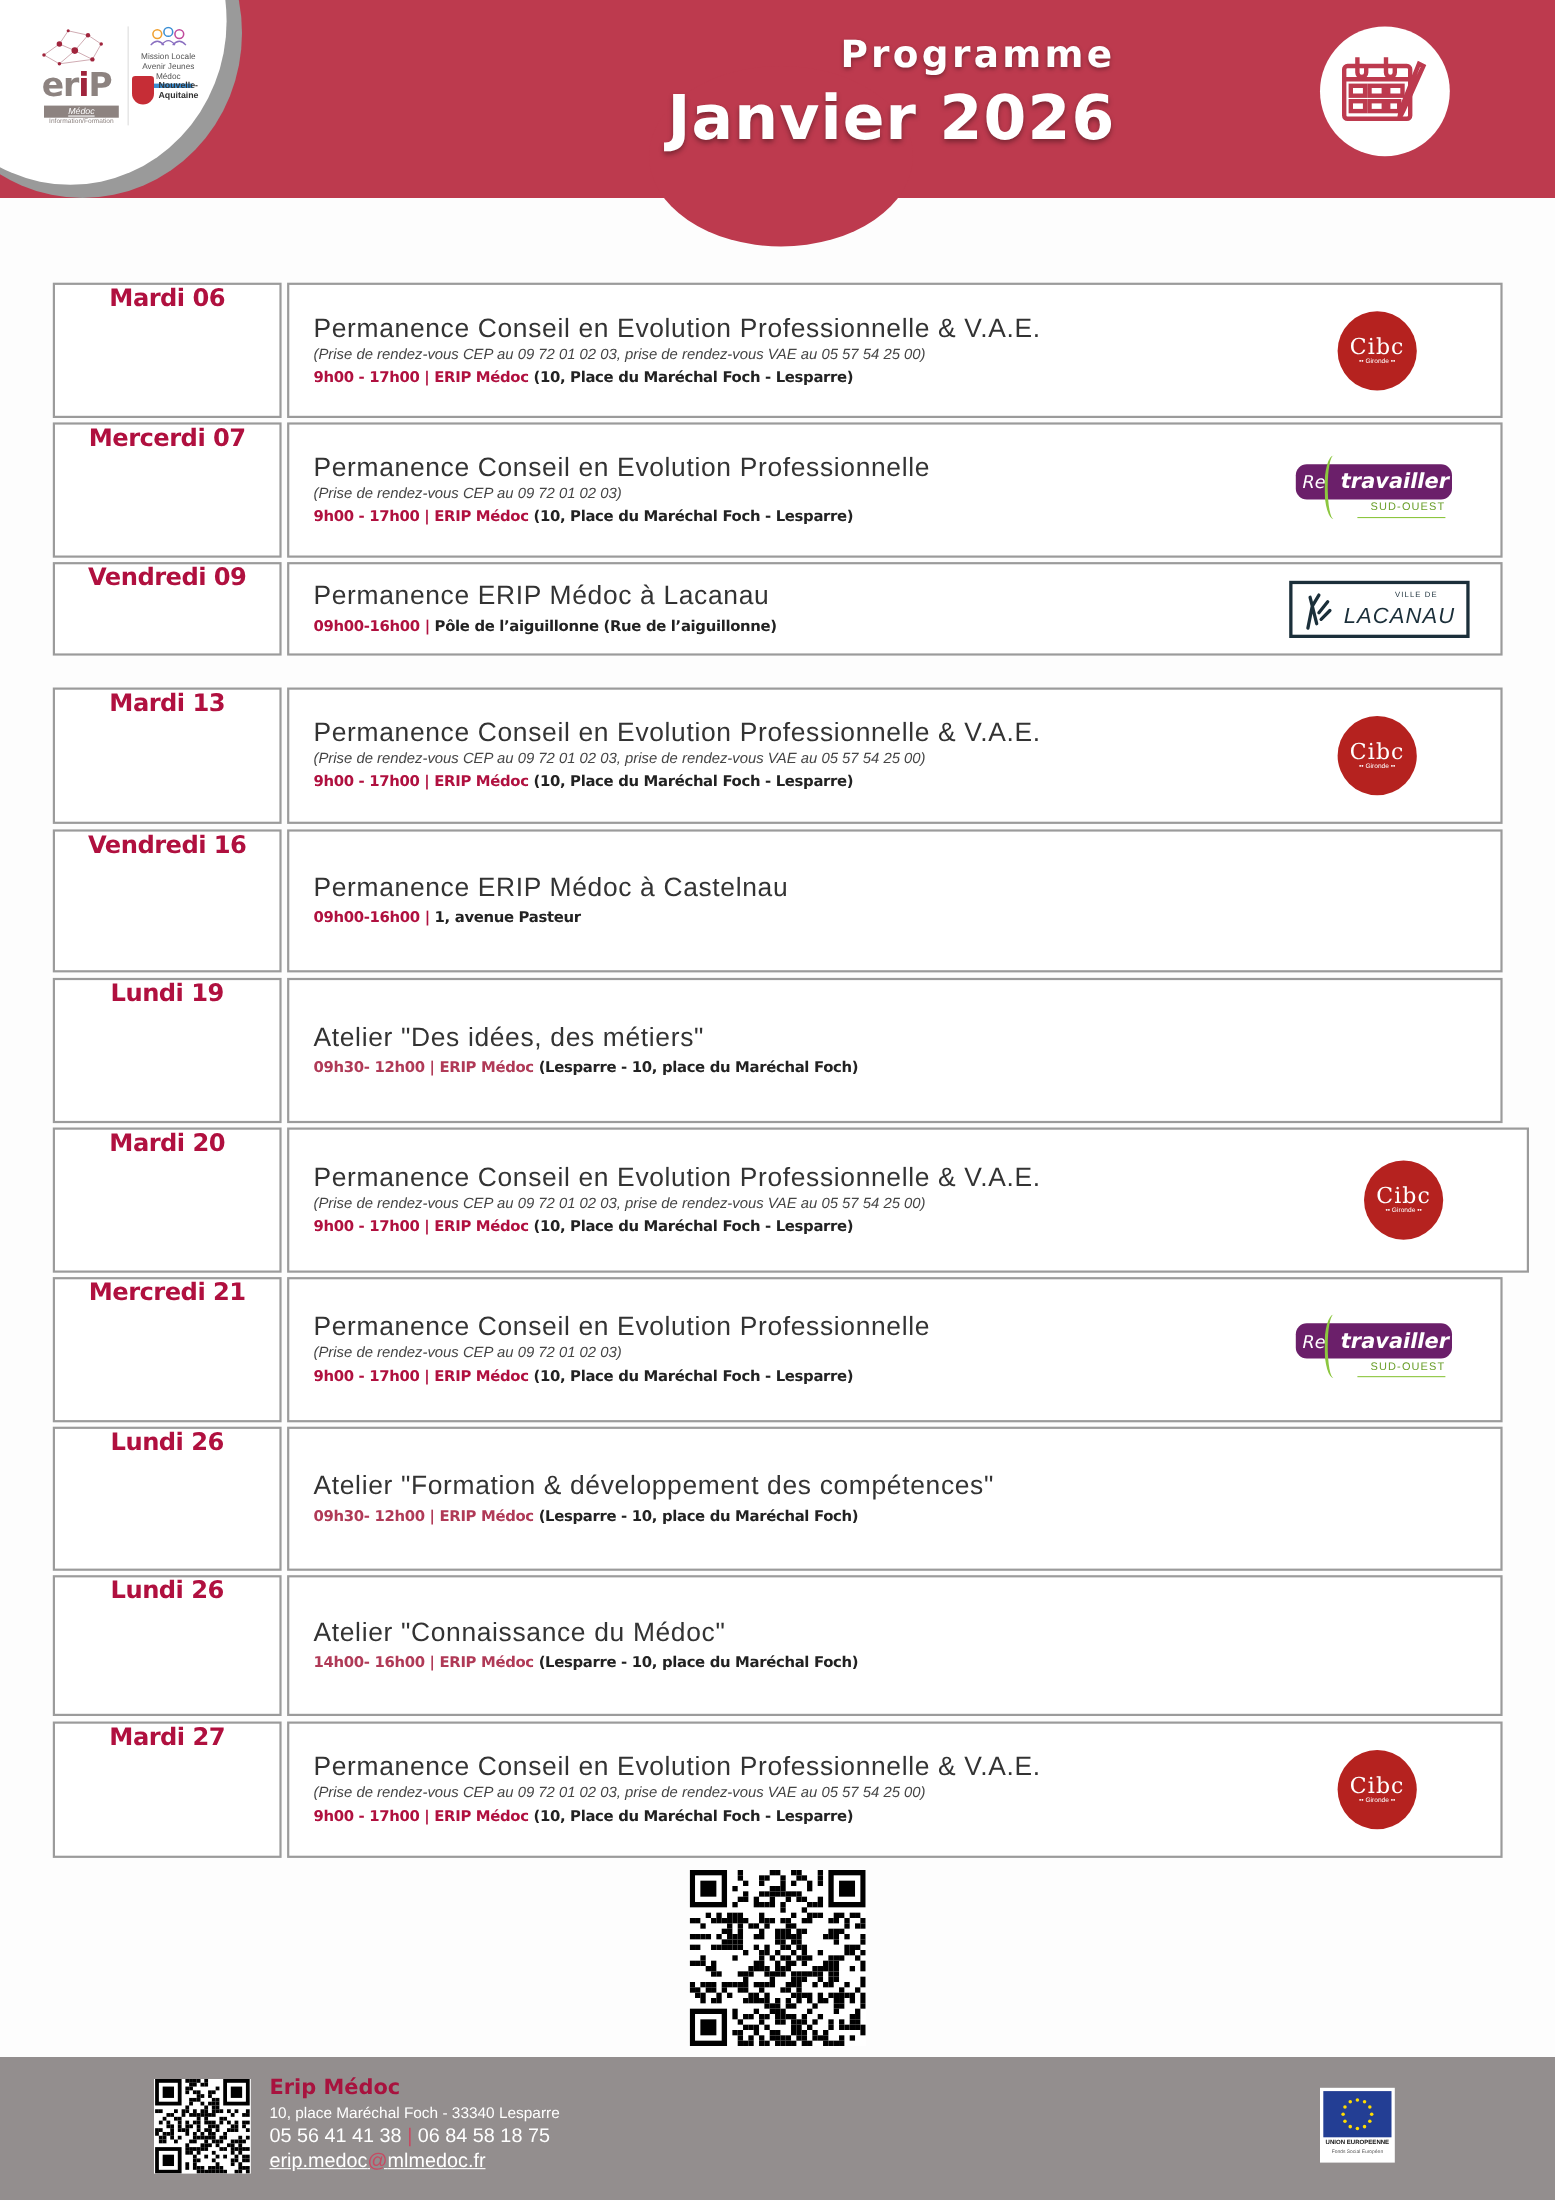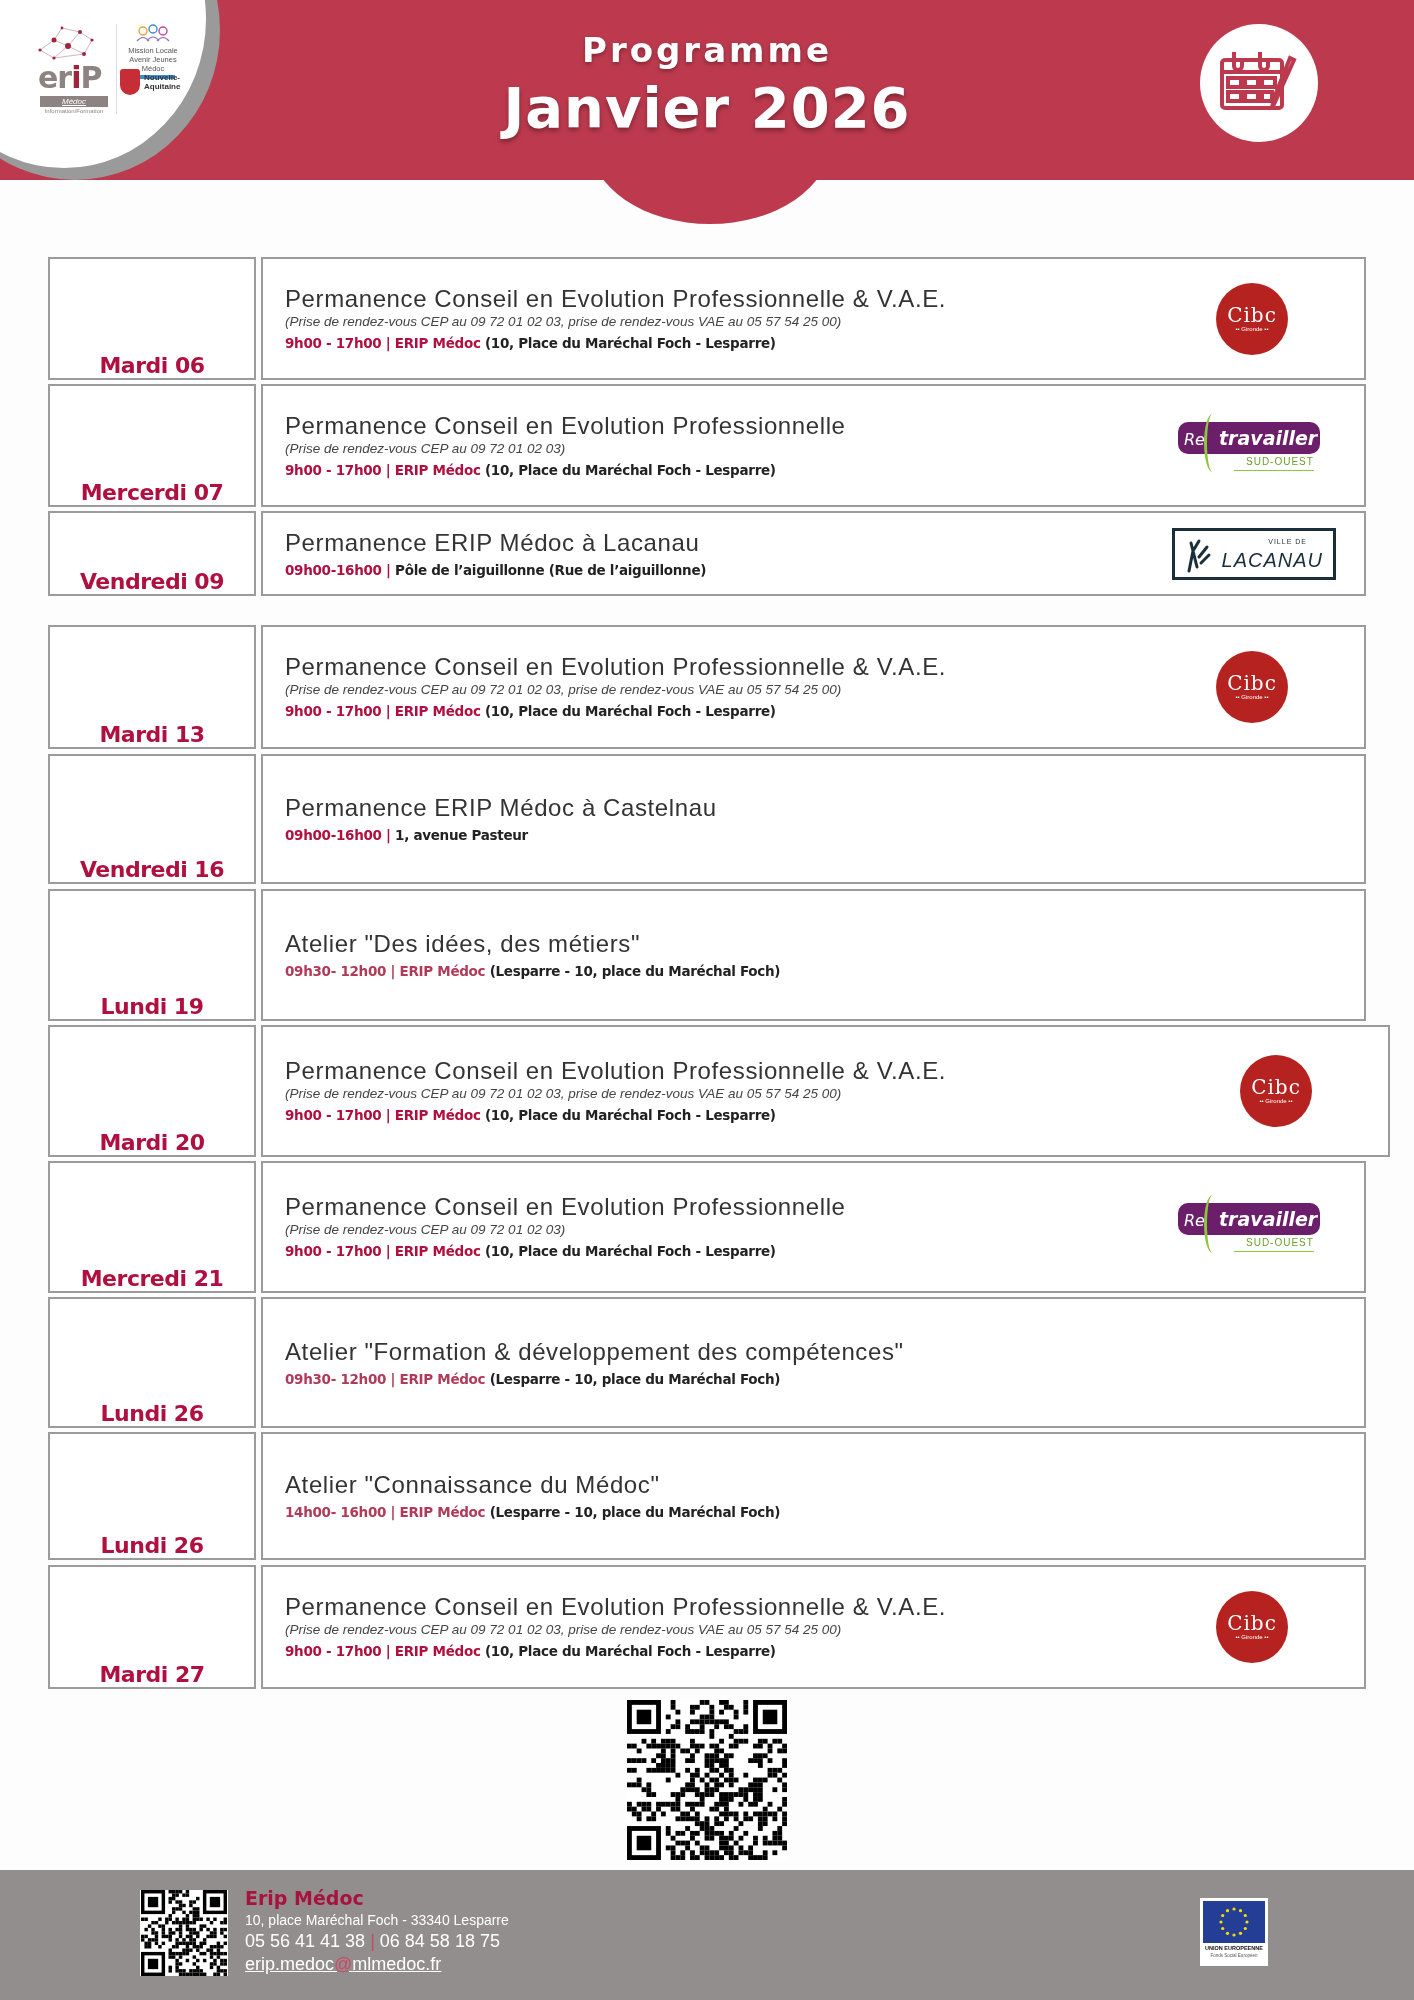--- a/index.html
+++ b/index.html
@@ -46,42 +46,42 @@
   }
   .logo-divider { position: absolute; left: 116px; top: 24px; width: 1px; height: 90px; background: #ddd; }
   .logo-ml { position: absolute; left: 120px; top: 24px; width: 66px; height: 56px; text-align: center; }
   .logo-ml .heads { width: 40px; height: 18px; margin: 0 auto; }
   .logo-ml .t1, .logo-ml .t2 { font-size: 7.5px; color: #555; line-height: 9px; }
   .logo-ml .strip { width: 44px; height: 4px; margin: 2px auto 0; background: #3b8fd4; }
   .logo-na { position: absolute; left: 120px; top: 67px; width: 66px; height: 30px; }
   .logo-na .shield { position: absolute; left: 0; top: 2px; width: 20px; height: 26px; background: #c62d36; border-radius: 3px 3px 10px 10px; }
   .logo-na .txt { position: absolute; left: 24px; top: 6px; font-size: 8px; font-weight: bold; color: #333; line-height: 9px; }
 
-  .title-block { position: absolute; left: 400px; top: 28px; width: 614px; text-align: center; color: #fff; }
+  .title-block { position: absolute; left: 400px; top: 28px; width: 614px; text-align: right; color: #fff; }
   .title-small {
     font-family: "DejaVu Sans", sans-serif; font-weight: bold; font-size: 34px;
     letter-spacing: 3px; text-shadow: 0 2px 4px rgba(0,0,0,0.35); line-height: 44px;
   }
   .title-big {
     font-family: "DejaVu Sans", sans-serif; font-weight: bold; font-size: 56px;
     letter-spacing: 1px; text-shadow: 0 3px 5px rgba(0,0,0,0.35); line-height: 64px; margin-top: 4px;
   }
   .calendar-badge {
     position: absolute; left: 1200px; top: 24px; width: 118px; height: 118px;
     border-radius: 50%; background: #ffffff;
   }
   .calendar-badge svg { position: absolute; left: 14px; top: 14px; }
 
   
   .row { position: absolute; left: 48px; width: 1318px; }
   .cell-date, .cell-body {
     position: absolute; top: 0; bottom: 0; background: #fff;
     border: 2px solid #9b9b9b; box-sizing: border-box;
   }
-  .cell-date { left: 0; width: 208px; display: flex; align-items: flex-end; justify-content: center; }
+  .cell-date { left: 0; width: 208px; display: flex; align-items: flex-start; justify-content: center; }
   .cell-body { left: 213px; right: 0; }
   .date-label {
     font-family: "DejaVu Sans", sans-serif; font-weight: bold; font-size: 22px;
     color: #b0103f; letter-spacing: -0.5px;
   }
   .body-inner {
     position: absolute; left: 22px; top: 50%; transform: translateY(-50%);
     width: 900px;
   }
   .ev-title {

